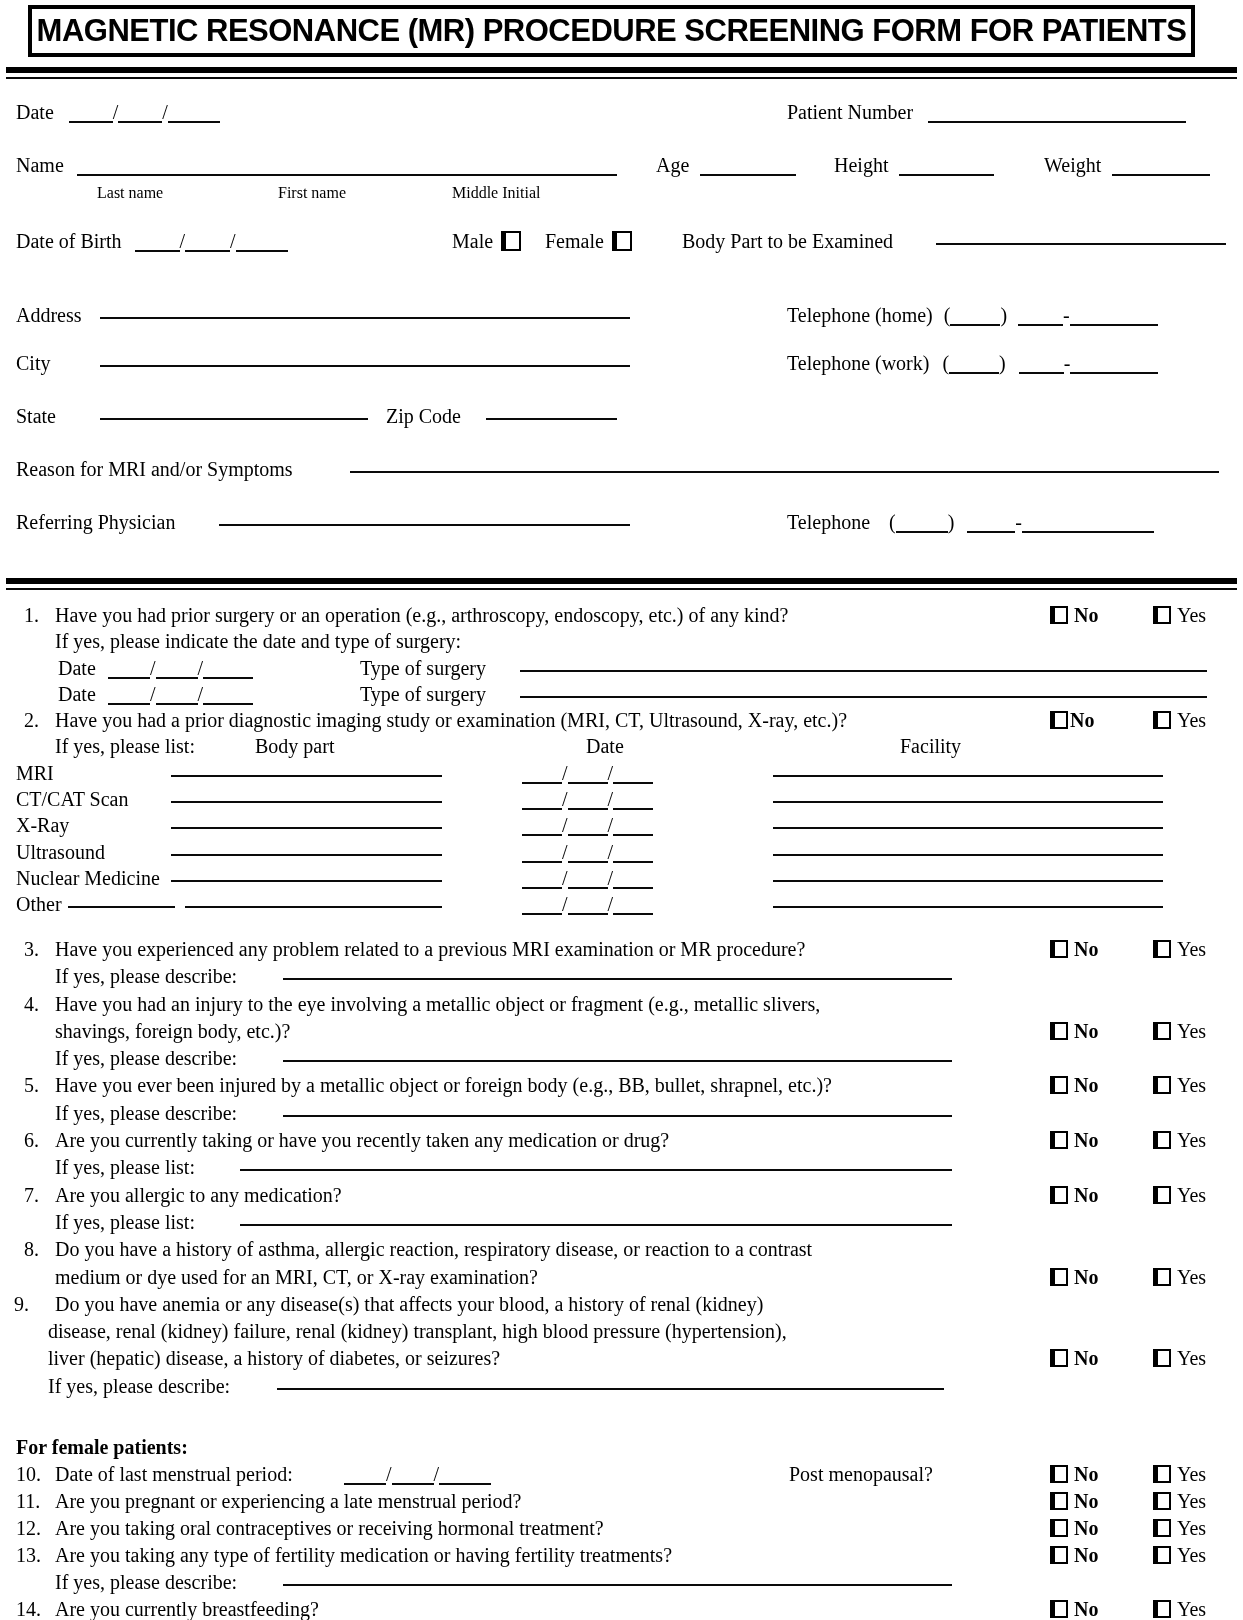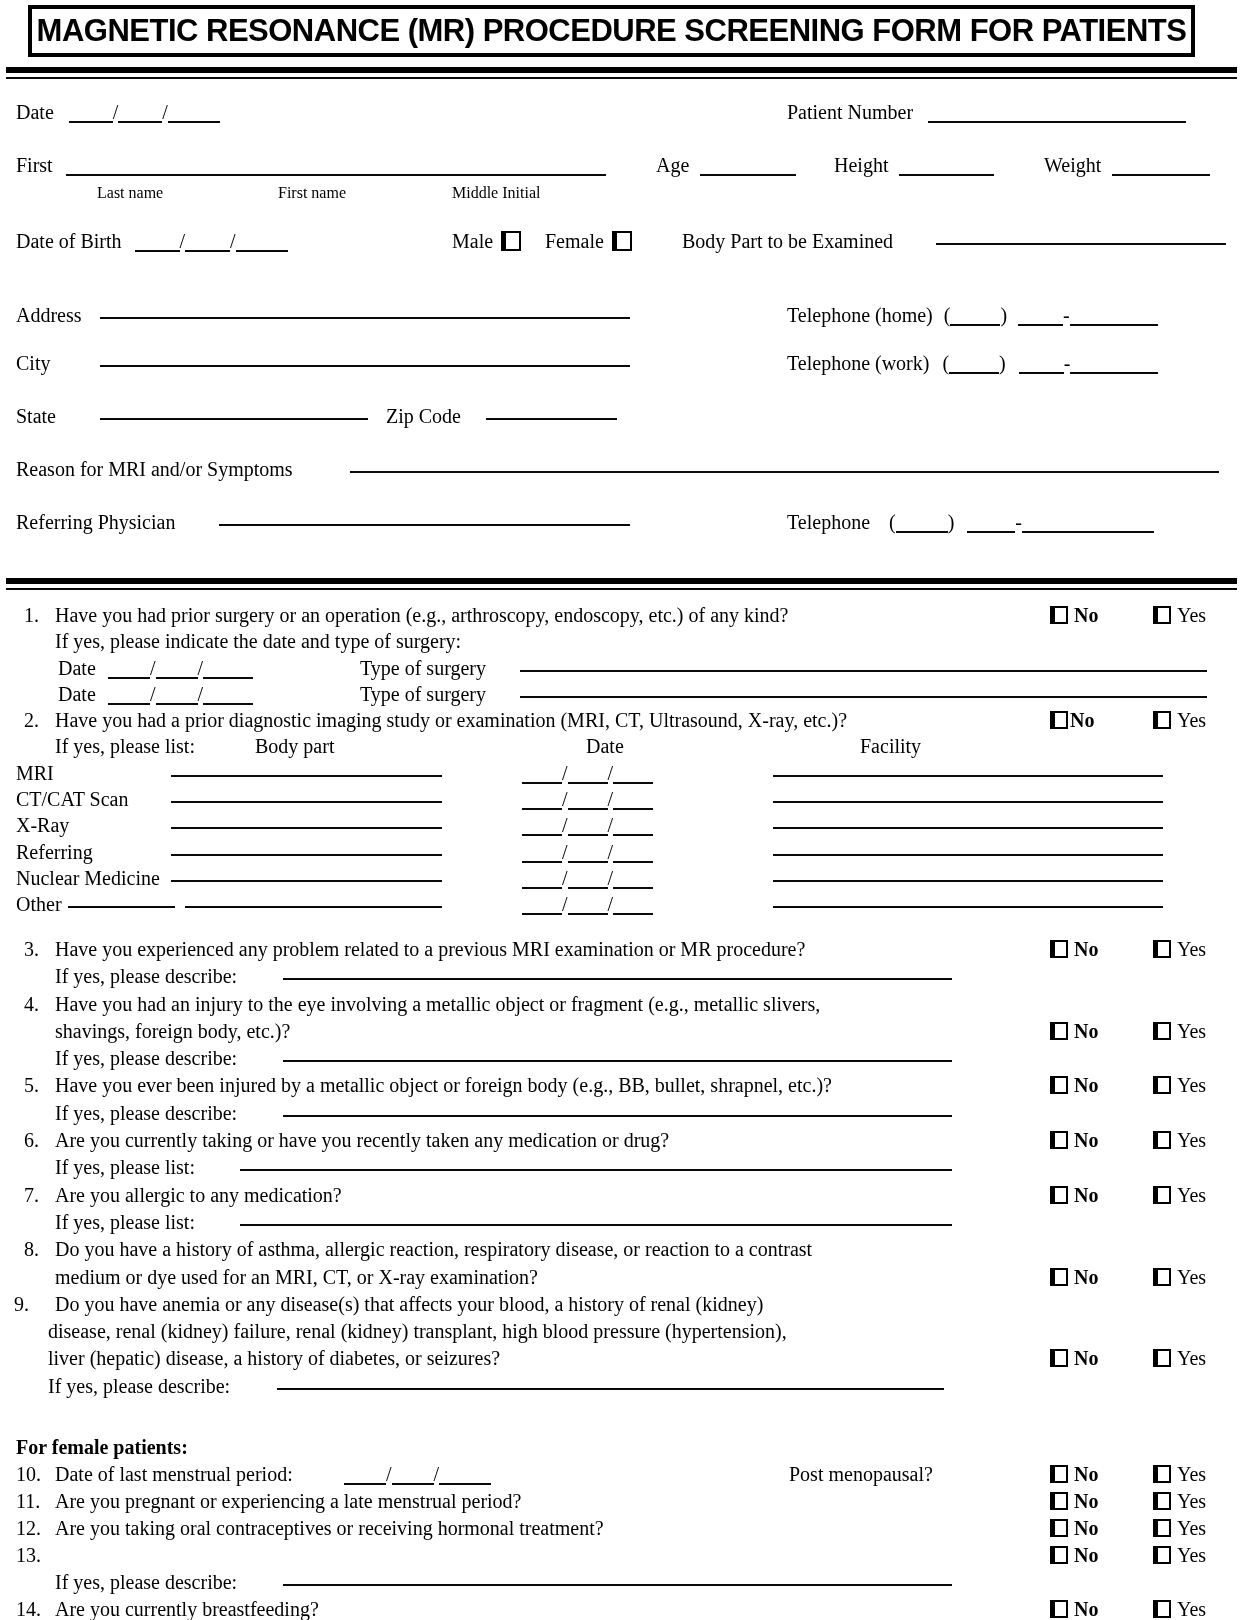--- a/index.html
+++ b/index.html
@@ -44,21 +44,21 @@
   <div class="row" style="top:99px">
     <span>Date</span>
     <span class="ln" style="width:44px;margin-left:10px"></span><span>/</span><span class="ln" style="width:44px"></span><span>/</span><span class="ln" style="width:52px"></span>
     <span class="at" style="left:771px">
       <span>Patient Number</span>
       <span class="ln" style="width:258px;margin-left:10px"></span>
     </span>
   </div>
 
   <div class="row" style="top:152px">
-    <span>First</span>
+    <span>Name</span>
     <span class="ln" style="width:540px;margin-left:8px"></span>
     <span class="at" style="left:640px">
       <span>Age</span>
       <span class="ln" style="width:96px;margin-left:6px"></span>
     </span>
     <span class="at" style="left:818px">
       <span>Height</span>
       <span class="ln" style="width:95px;margin-left:6px"></span>
     </span>
     <span class="at" style="left:1028px">
@@ -160,21 +160,21 @@
       <span class="at" style="left:24px">2.</span>
       <span class="at" style="left:55px">Have you had a prior diagnostic imaging study or examination (MRI, CT, Ultrasound, X-ray, etc.)?</span>
       <span class="at noy no-cell"><span class="cb tight"></span><span>No</span></span>
       <span class="at noy yes-cell"><span class="cb"></span><span>Yes</span></span>
     </div>
 
     <div class="qrow">
       <span class="at" style="left:55px">If yes, please list:</span>
       <span class="at" style="left:255px">Body part</span>
       <span class="at" style="left:586px">Date</span>
-      <span class="at" style="left:860px">Facility</span>
+      <span class="at" style="left:900px">Facility</span>
     </div>
 
     <div class="qrow">
       <span class="at" style="left:16px">MRI</span>
       <span class="at ln" style="left:171px;width:271px"></span>
       <span class="at" style="left:522px"><span class="ln" style="width:40px"></span><span>/</span><span class="ln" style="width:40px"></span><span>/</span><span class="ln" style="width:40px"></span></span>
       <span class="at ln" style="left:773px;width:390px"></span>
     </div>
 
     <div class="qrow">
@@ -185,21 +185,21 @@
     </div>
 
     <div class="qrow">
       <span class="at" style="left:16px">X-Ray</span>
       <span class="at ln" style="left:171px;width:271px"></span>
       <span class="at" style="left:522px"><span class="ln" style="width:40px"></span><span>/</span><span class="ln" style="width:40px"></span><span>/</span><span class="ln" style="width:40px"></span></span>
       <span class="at ln" style="left:773px;width:390px"></span>
     </div>
 
     <div class="qrow">
-      <span class="at" style="left:16px">Referring</span>
+      <span class="at" style="left:16px">Ultrasound</span>
       <span class="at ln" style="left:171px;width:271px"></span>
       <span class="at" style="left:522px"><span class="ln" style="width:40px"></span><span>/</span><span class="ln" style="width:40px"></span><span>/</span><span class="ln" style="width:40px"></span></span>
       <span class="at ln" style="left:773px;width:390px"></span>
     </div>
 
     <div class="qrow">
       <span class="at" style="left:16px">Nuclear Medicine</span>
       <span class="at ln" style="left:171px;width:271px"></span>
       <span class="at" style="left:522px"><span class="ln" style="width:40px"></span><span>/</span><span class="ln" style="width:40px"></span><span>/</span><span class="ln" style="width:40px"></span></span>
       <span class="at ln" style="left:773px;width:390px"></span>
@@ -326,20 +326,21 @@
 
     <div class="qrow">
       <span class="at" style="left:16px">12.</span>
       <span class="at" style="left:55px">Are you taking oral contraceptives or receiving hormonal treatment?</span>
       <span class="at noy no-cell"><span class="cb"></span><span>No</span></span>
       <span class="at noy yes-cell"><span class="cb"></span><span>Yes</span></span>
     </div>
 
     <div class="qrow">
       <span class="at" style="left:16px">13.</span>
+      <span class="at" style="left:55px">Are you taking any type of fertility medication or having fertility treatments?</span>
       <span class="at noy no-cell"><span class="cb"></span><span>No</span></span>
       <span class="at noy yes-cell"><span class="cb"></span><span>Yes</span></span>
     </div>
 
     <div class="qrow">
       <span class="at" style="left:55px">If yes, please describe:</span>
       <span class="at ln" style="left:283px;width:669px"></span>
     </div>
 
     <div class="qrow">

